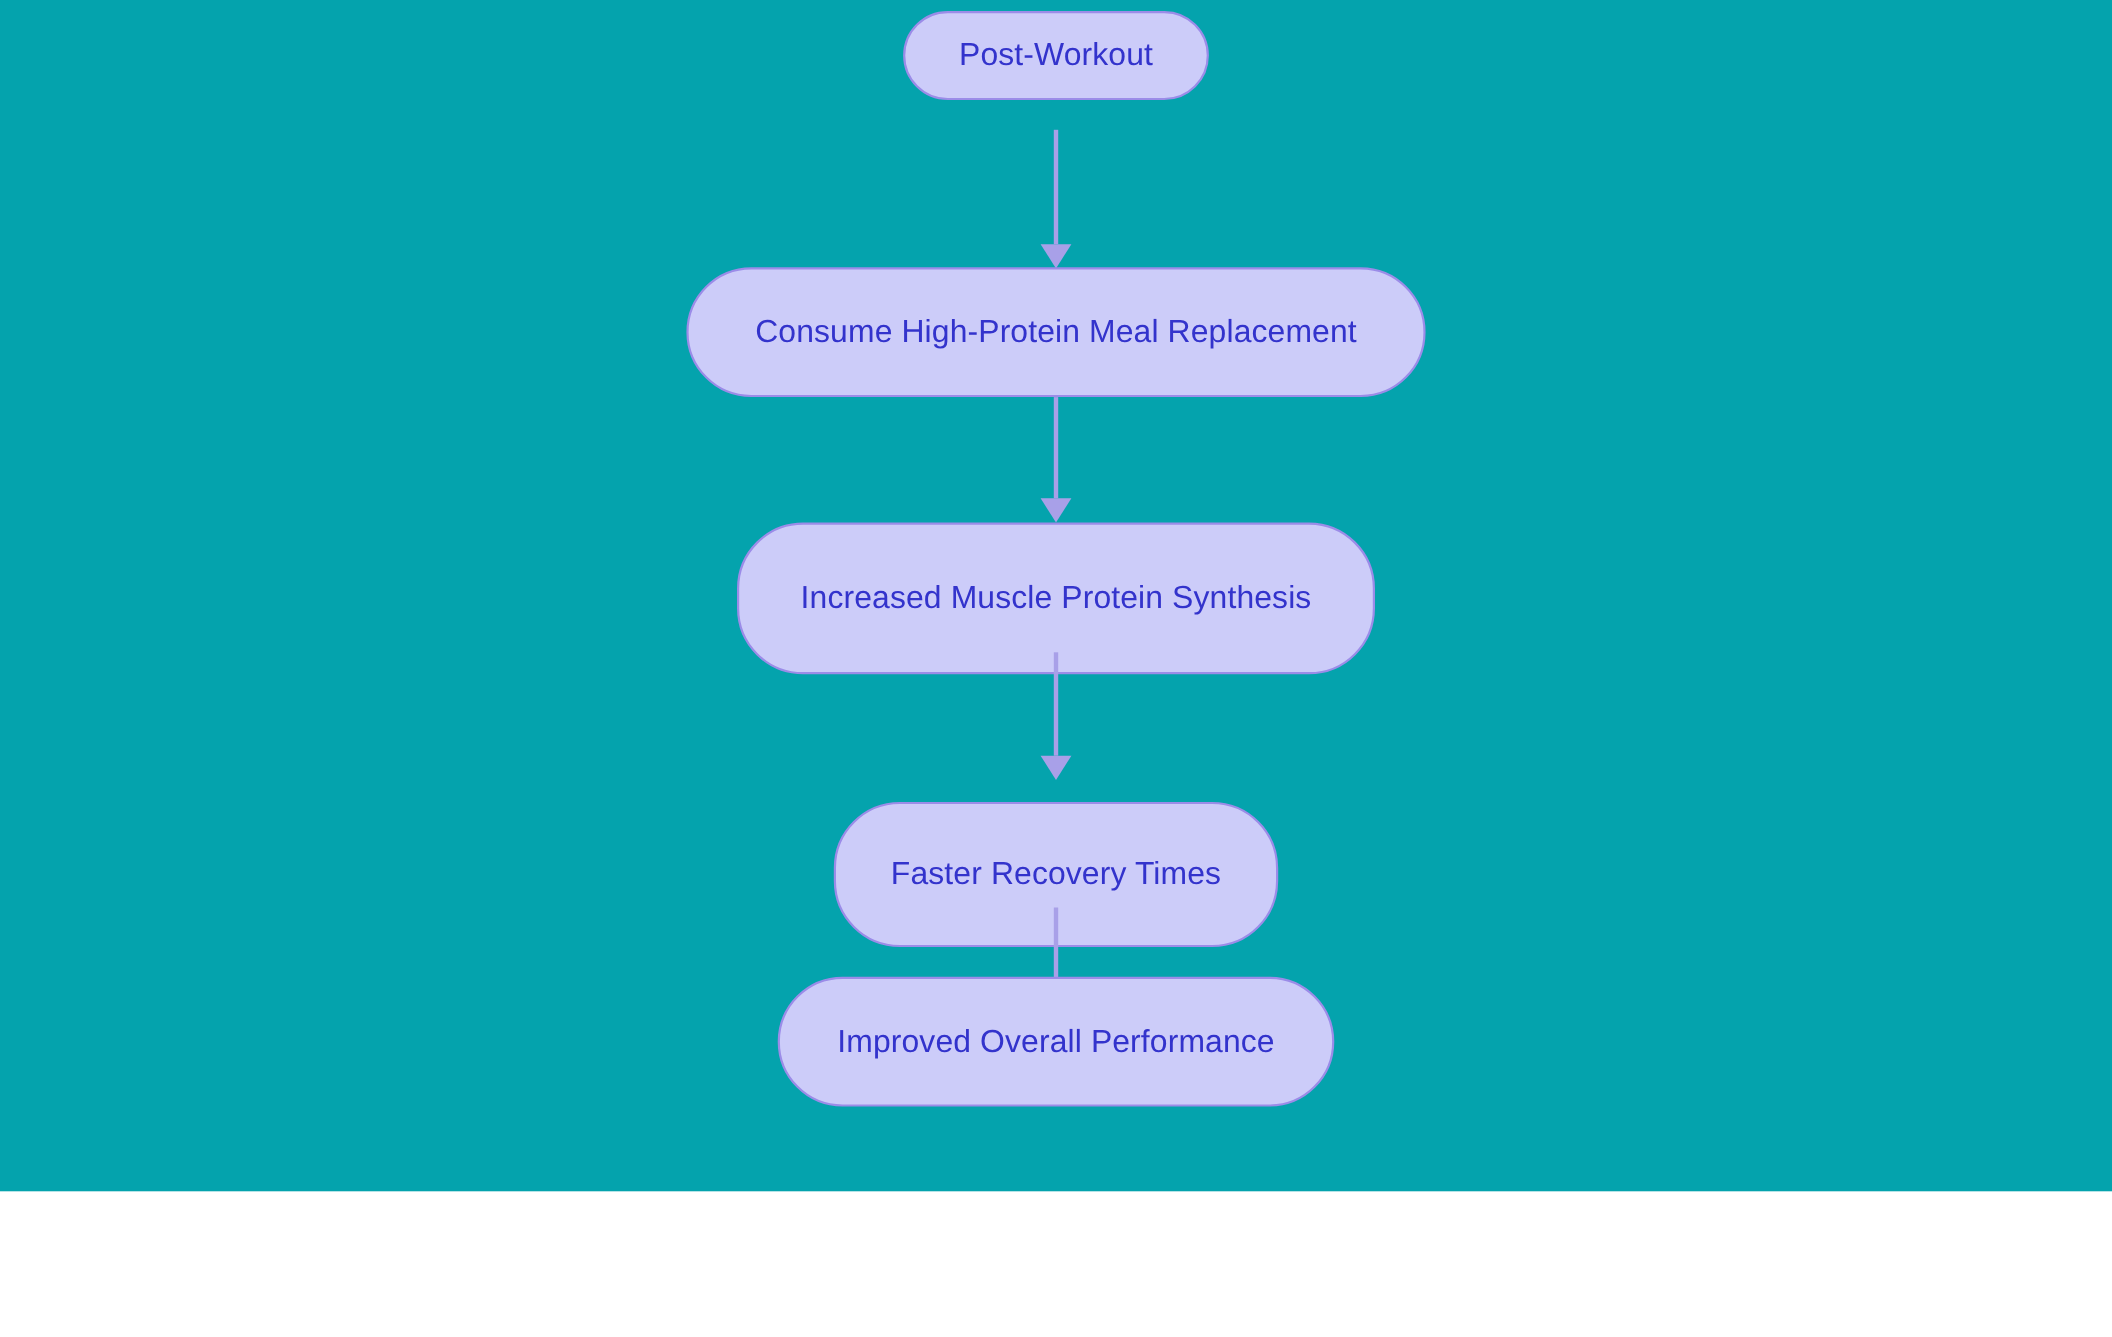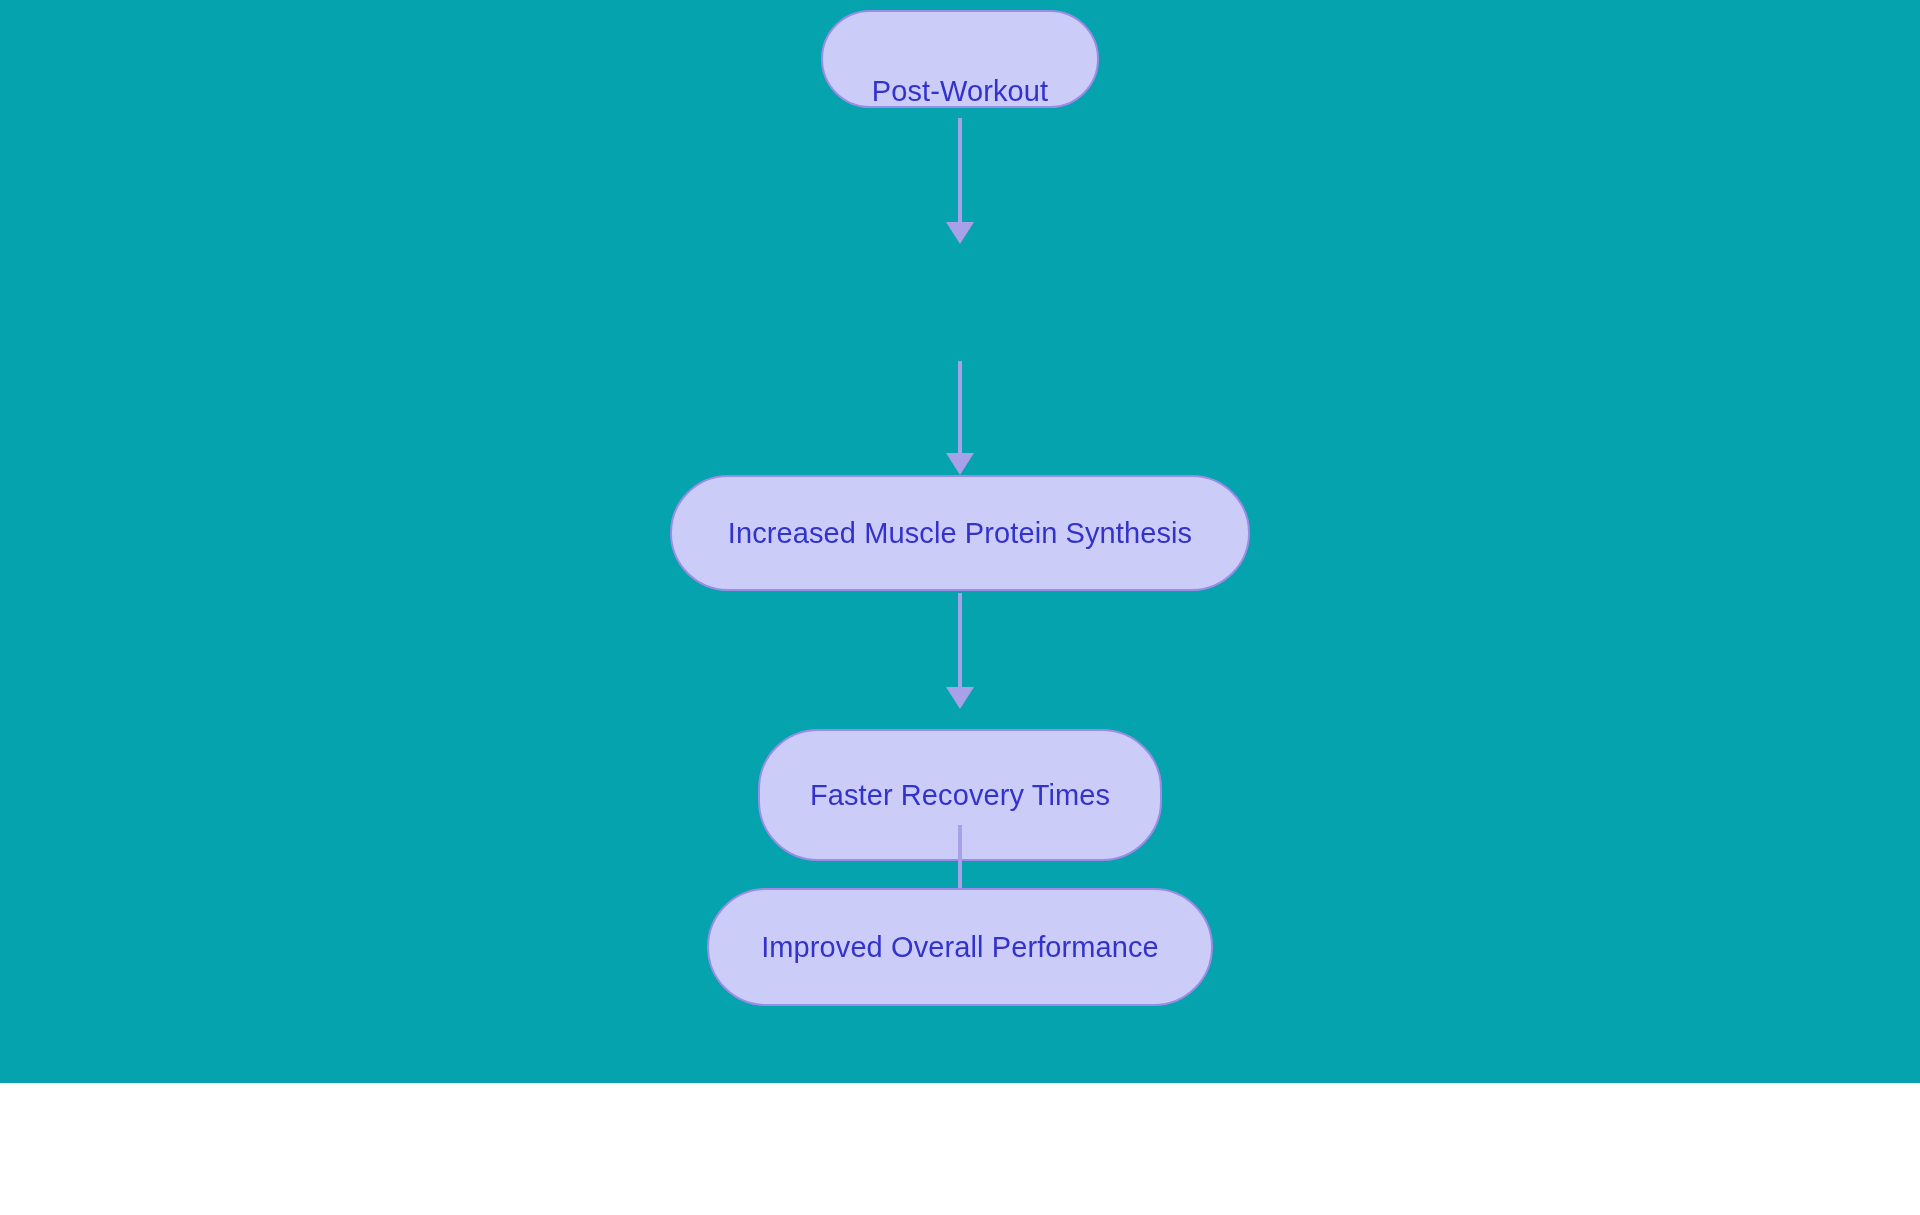--- a/index.html
+++ b/index.html
@@ -60,23 +60,23 @@
     padding: 0 38px;
   }
 
   .node-label {
     color: #3333CC;
     font-size: 29px;
     font-weight: 400;
   }
 
   
-  #node-0 { top: 10px;   height: 98px; min-width: 278px; align-items: flex-end; }
+  #node-0 { top: 10px;   height: 81px; min-width: 278px; }
   #node-1 { top: 243px;  height: 118px; min-width: 672px; }
-  #node-2 { top: 475px;  height: 116px; min-width: 580px; }
+  #node-2 { top: 475px;  height: 138px; min-width: 580px; }
   #node-3 { top: 729px;  height: 132px; min-width: 404px; }
   #node-4 { top: 888px;  height: 118px; min-width: 506px; }
 
   
   .connector {
     position: absolute;
     left: 50%;
     transform: translateX(-50%);
     width: 40px;
   }
@@ -120,20 +120,23 @@
 
     <div class="node" id="node-0">
       <span class="node-label">Post-Workout</span>
     </div>
 
     <div class="connector" id="conn-0">
       <div class="line"></div>
       <div class="head"></div>
     </div>
 
+    <div class="node" id="node-1">
+      <span class="node-label">Consume High-Protein Meal Replacement</span>
+    </div>
 
     <div class="connector" id="conn-1">
       <div class="line"></div>
       <div class="head"></div>
     </div>
 
     <div class="node" id="node-2">
       <span class="node-label">Increased Muscle Protein Synthesis</span>
     </div>
 

